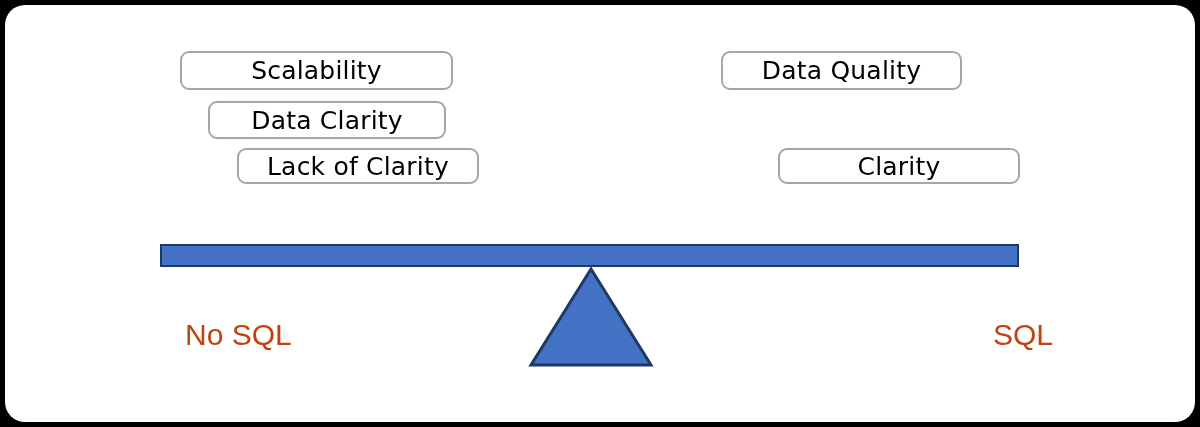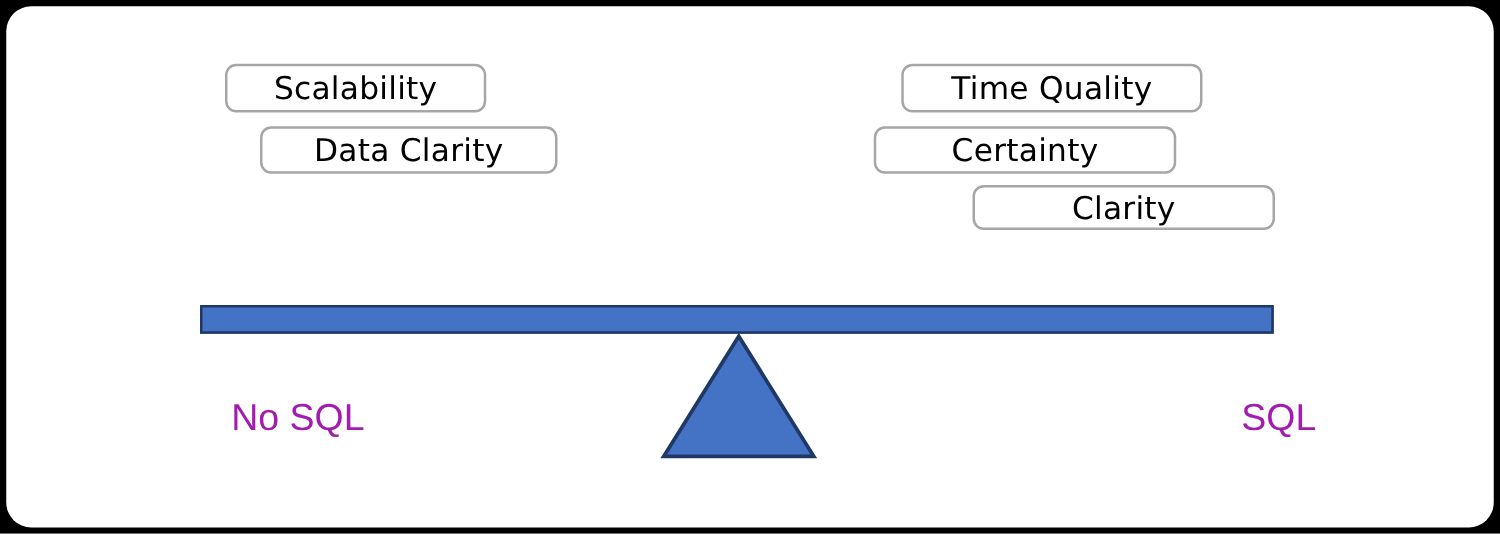--- a/index.html
+++ b/index.html
@@ -39,21 +39,21 @@
     color: #000000;
     font-family: "DejaVu Sans", sans-serif;
     font-size: 25px;
     font-weight: 500;
     letter-spacing: 0.2px;
     white-space: nowrap;
     line-height: 1;
   }
 
   
-  .chip.l1 { left: 175px; top: 46px;  width: 209px; height: 39px; }
+  .chip.l1 { left: 175px; top: 46px;  width: 273px; height: 39px; }
   .chip.l2 { left: 203px; top: 96px;  width: 238px; height: 38px; }
   .chip.l3 { left: 232px; top: 143px; width: 242px; height: 36px; }
   .chip.l4 { left: 172px; top: 191px; width: 244px; height: 38px; }
 
   
   .chip.r1 { left: 716px; top: 46px;  width: 241px; height: 39px; }
   .chip.r2 { left: 694px; top: 96px;  width: 242px; height: 38px; }
   .chip.r3 { left: 773px; top: 143px; width: 242px; height: 36px; }
   .chip.r4 { left: 755px; top: 191px; width: 241px; height: 38px; }
 
@@ -74,21 +74,21 @@
     position: absolute;
     left: 520px;
     top: 258px;
     width: 132px;
     height: 108px;
   }
 
   
   .side-label {
     position: absolute;
-    color: #a21caf;
+    color: #c2410c;
     font-family: "Liberation Sans", sans-serif;
     font-size: 30px;
     font-weight: 400;
     white-space: nowrap;
     line-height: 1;
   }
   #label-nosql { left: 180px; top: 315px; }
   #label-sql   { left: 943px; top: 315px; margin-left: 45px; }
 </style>
 </head>
@@ -96,26 +96,26 @@
 
 <div id="canvas">
   <div id="card">
 
     <div class="chip l1">
       <span>Scalability</span>
     </div>
     <div class="chip l2">
       <span>Data Clarity</span>
     </div>
+    <div class="chip l3">
+      <span>Lack of Clarity</span>
+    </div>
 
     <div class="chip r1">
-      <span>Time Quality</span>
-    </div>
-    <div class="chip r2">
-      <span>Certainty</span>
+      <span>Data Quality</span>
     </div>
     <div class="chip r3">
       <span>Clarity</span>
     </div>
 
     <div id="beam"></div>
 
     <svg id="fulcrum" viewBox="0 0 132 108">
       <polygon points="66,6 126,102 6,102" fill="#4472c4" stroke="#1f3864" stroke-width="3"></polygon>
     </svg>

